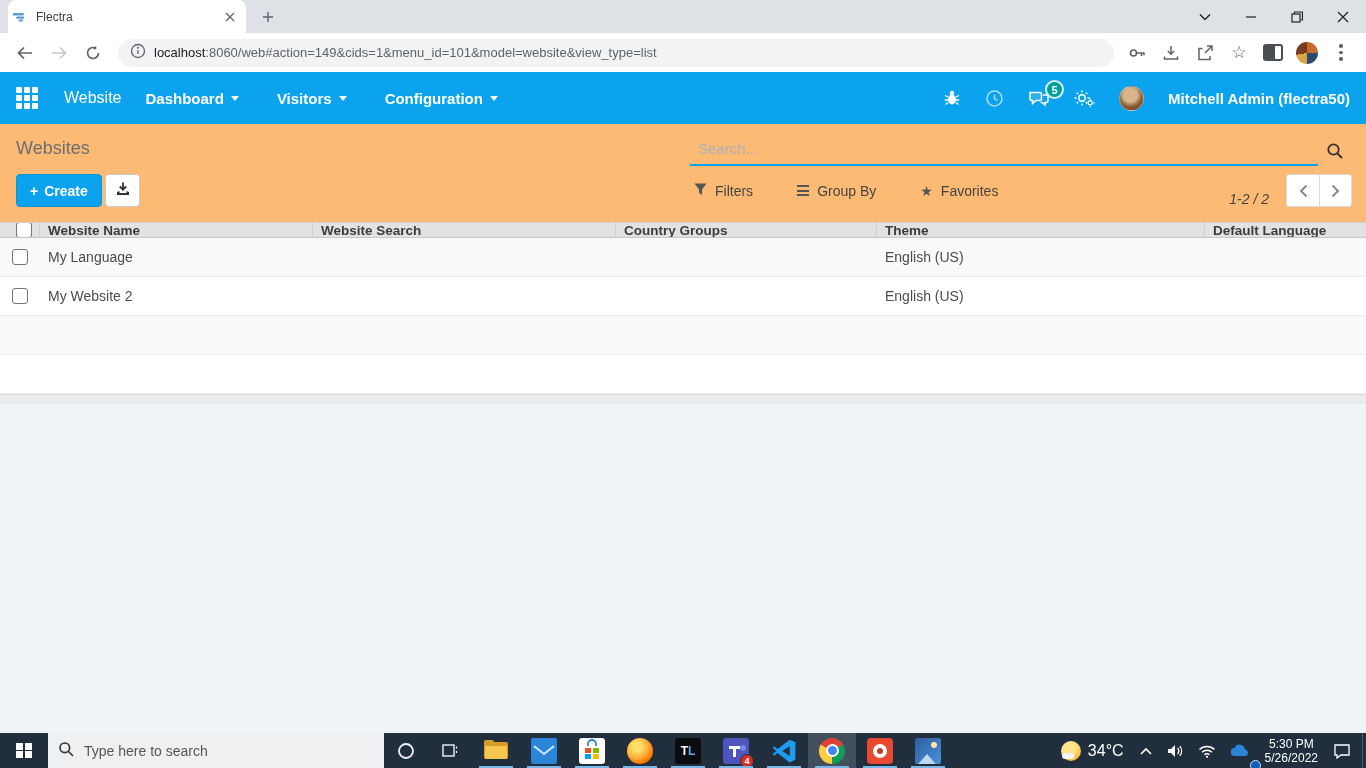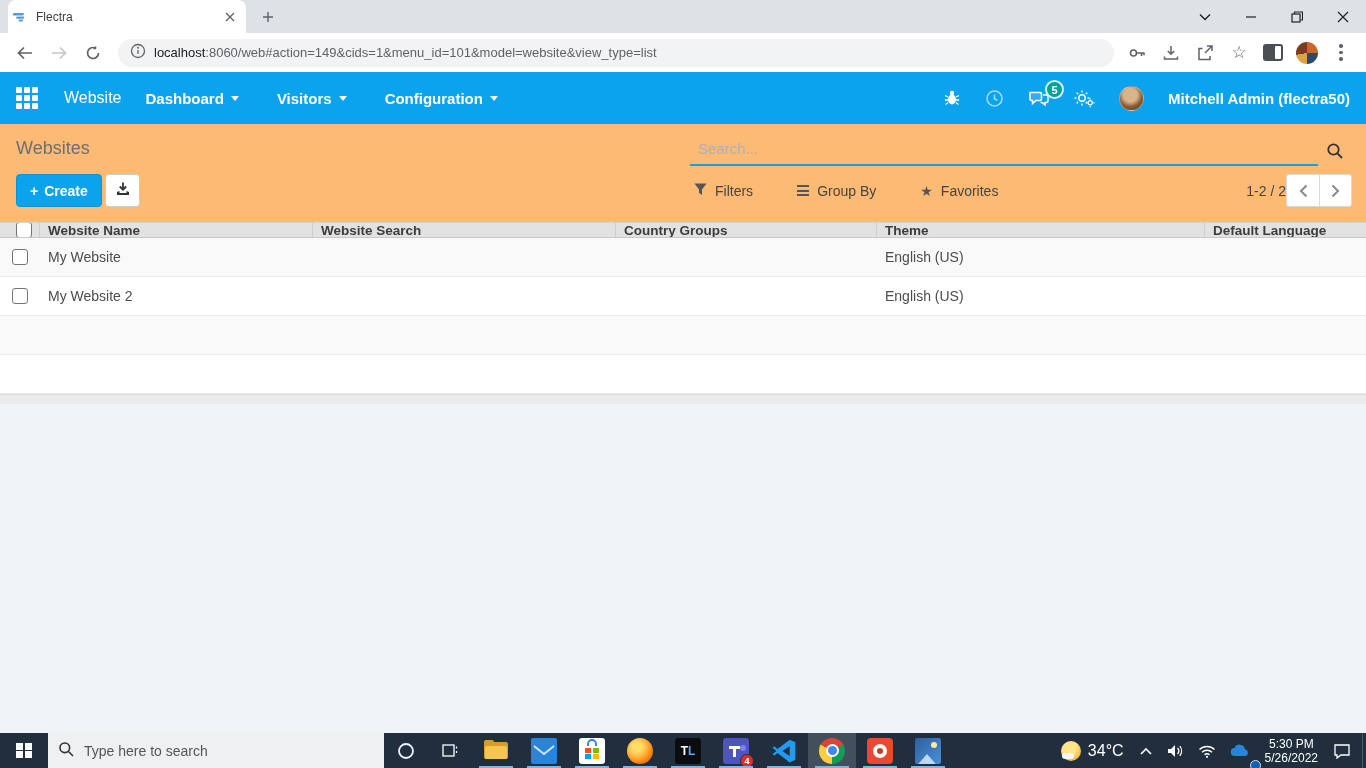--- a/index.html
+++ b/index.html
@@ -62,21 +62,21 @@
   .cp-row2 { position:absolute; left:0; right:0; top:50px; height:34px; }
   .btn-create { position:absolute; left:16px; top:0; height:33px; background:#0ba2ee; border:1px solid #0a93d8; border-radius:4px;
     color:#fff; font-size:14px; font-weight:700; padding:0 13px; display:flex; align-items:center; gap:6px; }
   .btn-export { position:absolute; left:105px; top:0; width:35px; height:33px; background:#fff; border:1px solid #ccc;
     border-radius:4px; display:flex; align-items:center; justify-content:center; }
   .cp-filters { position:absolute; left:694px; top:0; height:33px; display:flex; align-items:center; }
   .filter-item { display:flex; align-items:center; gap:8px; font-size:14px; color:#444; margin-right:44px; }
   .star-small { font-size:14px; color:#555; line-height:1; }
   .groupby-ic { display:flex; flex-direction:column; gap:2.5px; }
   .groupby-ic i { width:12px; height:2px; background:#555; }
-  .pager { position:absolute; right:14px; top:0; height:33px; display:flex; align-items:center; gap:0; }
+  .pager { position:absolute; right:14px; top:0; height:33px; display:flex; align-items:flex-end; gap:17px;font-style:italic; }
   .pager-text { font-size:14px; color:#444; }
   .pager-btns { display:flex; }
   .pager-btn { width:33px; height:33px; background:#fff; border:1px solid #dadada; display:flex; align-items:center; justify-content:center; }
   .pager-btn.prev { border-radius:3px 0 0 3px; border-right:none; }
   .pager-btn.next { border-radius:0 3px 3px 0; }
 
   
   .list-table { flex:none; }
   .tr { display:grid; grid-template-columns:40px 273px 303px 261px 328px 1fr; align-items:center; }
   .thead { height:16px; background:#e2e2e2; border-top:1px solid #d2d2d2; border-bottom:1px solid #c9c9c9; }
@@ -398,21 +398,21 @@
       <div class="th">Website Search</div>
       <div class="th">Country Groups</div>
       <div class="th">Theme</div>
       <div class="th">Default Language</div>
     </div>
 
     <div class="tr row odd">
       <div class="cb-cell">
           <span class="checkbox"></span>
         </div>
-      <div class="td">My Website</div>
+      <div class="td">My Language</div>
       <div class="td"></div>
       <div class="td"></div>
       <div class="td">English (US)</div>
       <div class="td"></div>
     </div>
 
     <div class="tr row">
       <div class="cb-cell">
           <span class="checkbox"></span>
         </div>

